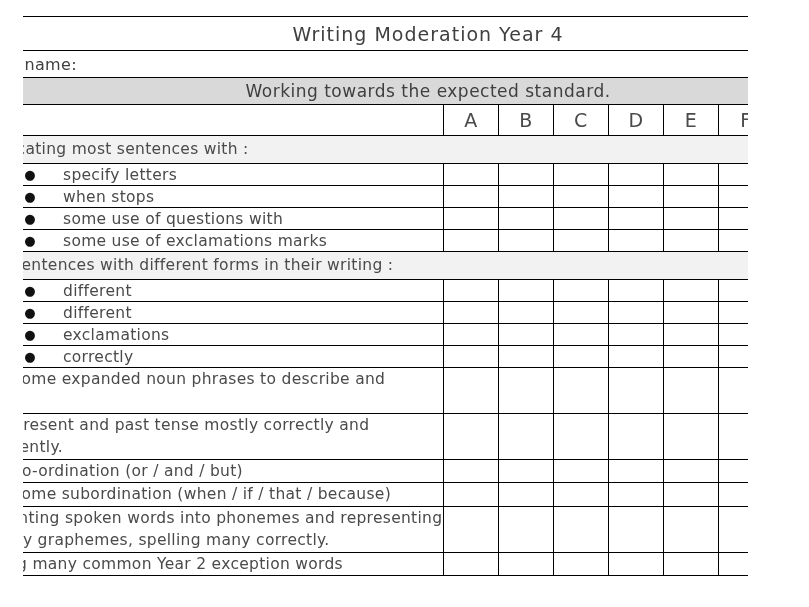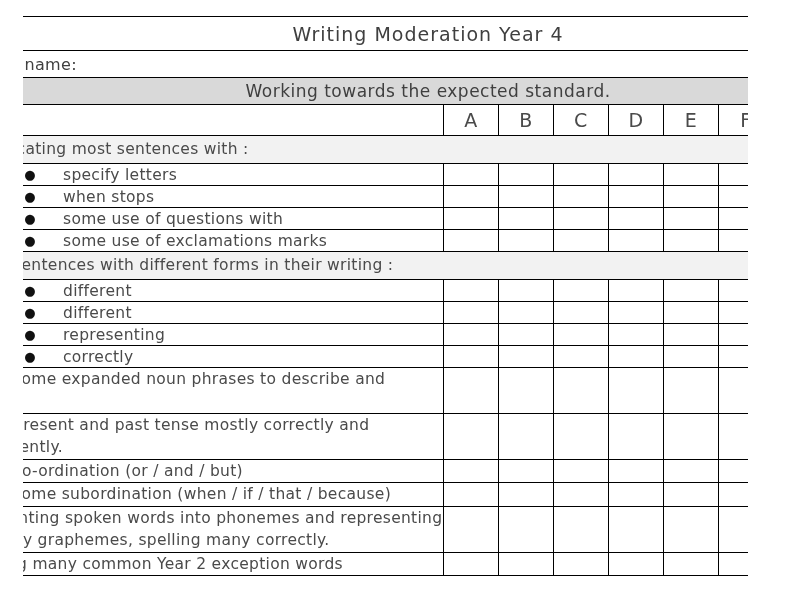--- a/index.html
+++ b/index.html
@@ -283,21 +283,21 @@
           <td class="mark-cell"></td>
           <td class="mark-cell"></td>
           <td class="mark-cell"></td>
           <td class="mark-cell"></td>
           <td class="mark-cell"></td>
         </tr>
         <tr>
           <td class="bullet-row-cell">
             <span class="bullet-line">
               <span class="bullet-dot">●</span>
-              <span class="bullet-text">representing</span>
+              <span class="bullet-text">exclamations</span>
             </span>
           </td>
           <td class="mark-cell"></td>
           <td class="mark-cell"></td>
           <td class="mark-cell"></td>
           <td class="mark-cell"></td>
           <td class="mark-cell"></td>
           <td class="mark-cell"></td>
           <td class="mark-cell"></td>
         </tr>

